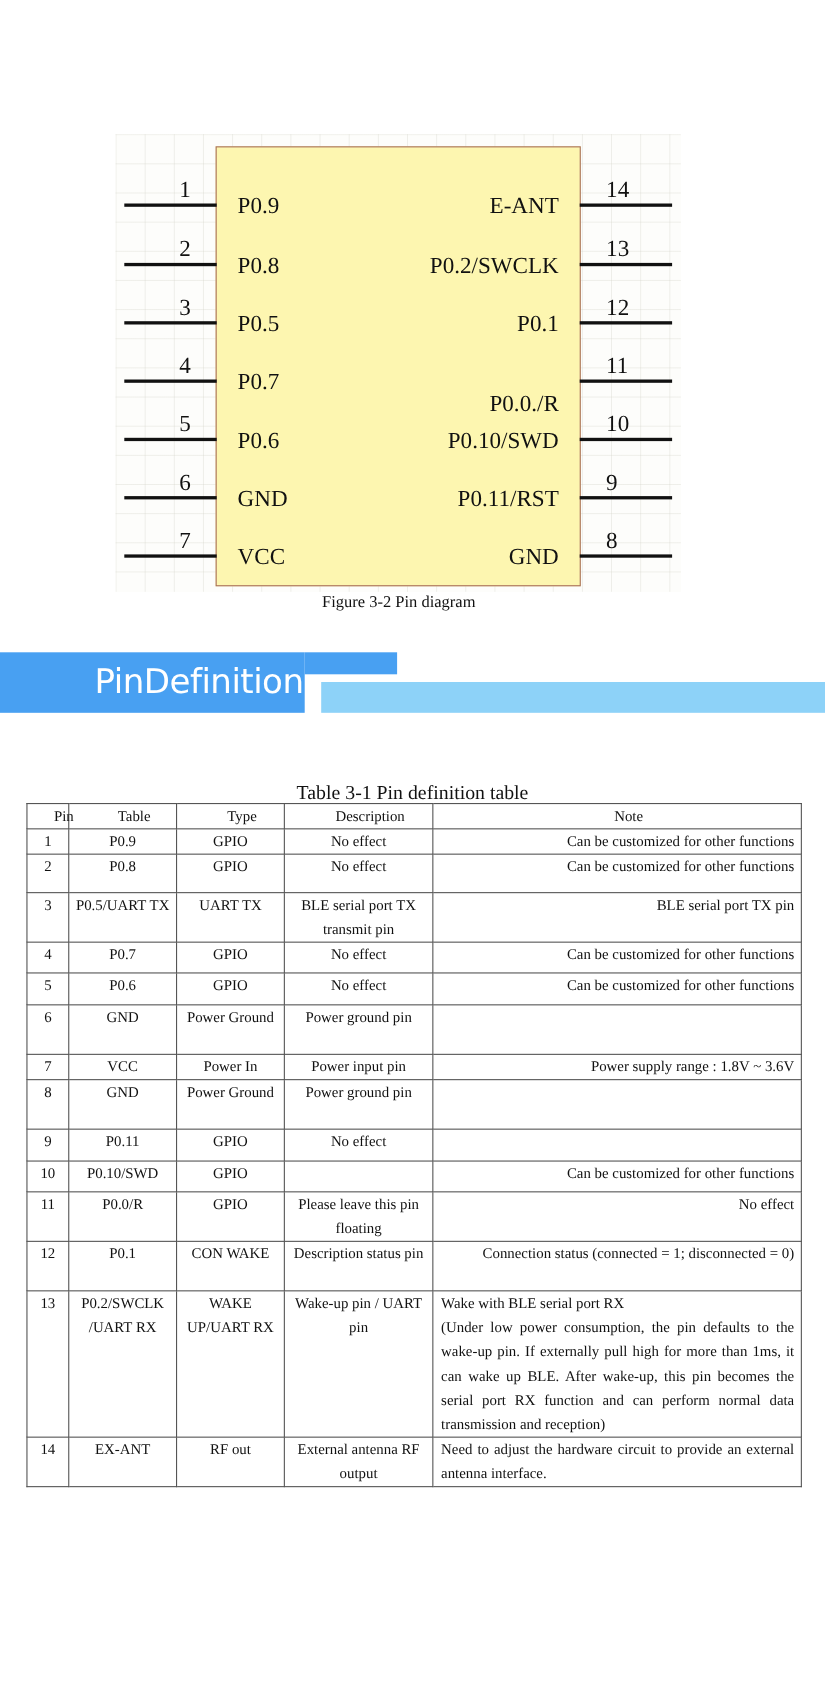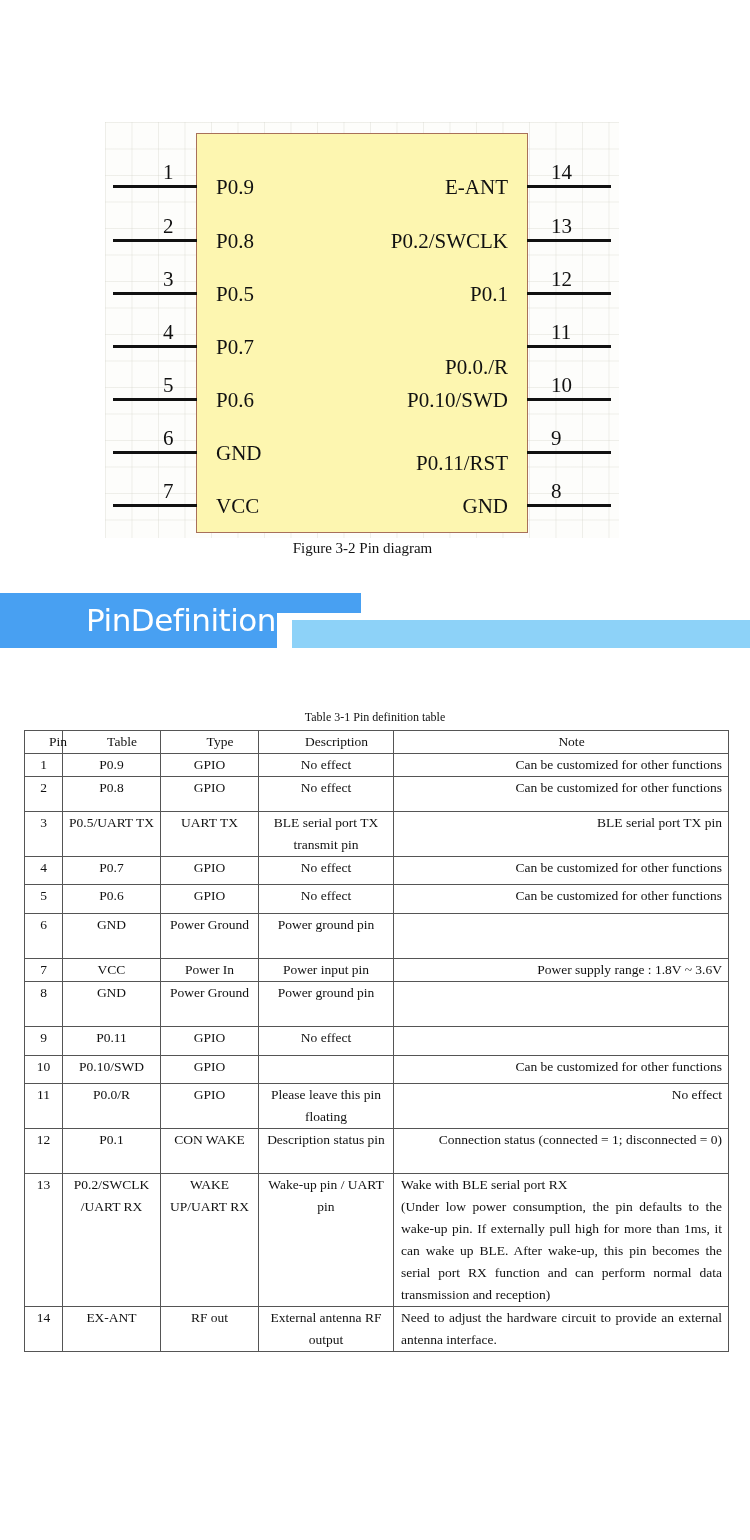--- a/index.html
+++ b/index.html
@@ -41,21 +41,21 @@
   .banner-title {
     position: absolute; left: 46px; top: 600px; font-family: "DejaVu Sans", "Liberation Sans", sans-serif;
     font-size: 31px; line-height: 40px; color: #ffffff; letter-spacing: -0.5px; margin-left: 40px;
   }
   .banner-bar {
     position: absolute; left: 292px; top: 620px; width: 458px; height: 28px; background: #8dd2f8;
   }
 
   
   .table-caption {
-    position: absolute; left: 0; width: 750px; top: 710px; text-align: center; font-size: 12px;
+    position: absolute; left: 0; width: 750px; top: 710px; text-align: center; font-size: 18px;
   }
   table.pin-table {
     position: absolute; left: 24px; top: 730px; width: 704px;
     border-collapse: collapse; table-layout: fixed; font-size: 13.5px; line-height: 22px;
   }
   .pin-table th, .pin-table td {
     border: 1.3px solid #555; vertical-align: top; padding: 0 3px;
     font-weight: normal; text-align: center;
   }
   .pin-table th { height: 22px; padding-left: 24px; }
@@ -125,21 +125,21 @@
   <div class="pin-label right" style="top:356px">P0.0./R</div>
 </div>
 <div>
   <div class="pin-line right" style="top:398px"></div>
   <div class="pin-num" style="left:551px;top:375px">10</div>
   <div class="pin-label right" style="top:389px">P0.10/SWD</div>
 </div>
 <div>
   <div class="pin-line right" style="top:451px"></div>
   <div class="pin-num" style="left:551px;top:428px">9</div>
-  <div class="pin-label right" style="top:452px">P0.11/RST</div>
+  <div class="pin-label right" style="top:442px">P0.11/RST</div>
 </div>
 <div>
   <div class="pin-line right" style="top:504px"></div>
   <div class="pin-num" style="left:551px;top:481px">8</div>
   <div class="pin-label right" style="top:495px">GND</div>
 </div>
 
 <div class="figure-caption">Figure 3-2 Pin diagram</div>
 
 <div>

